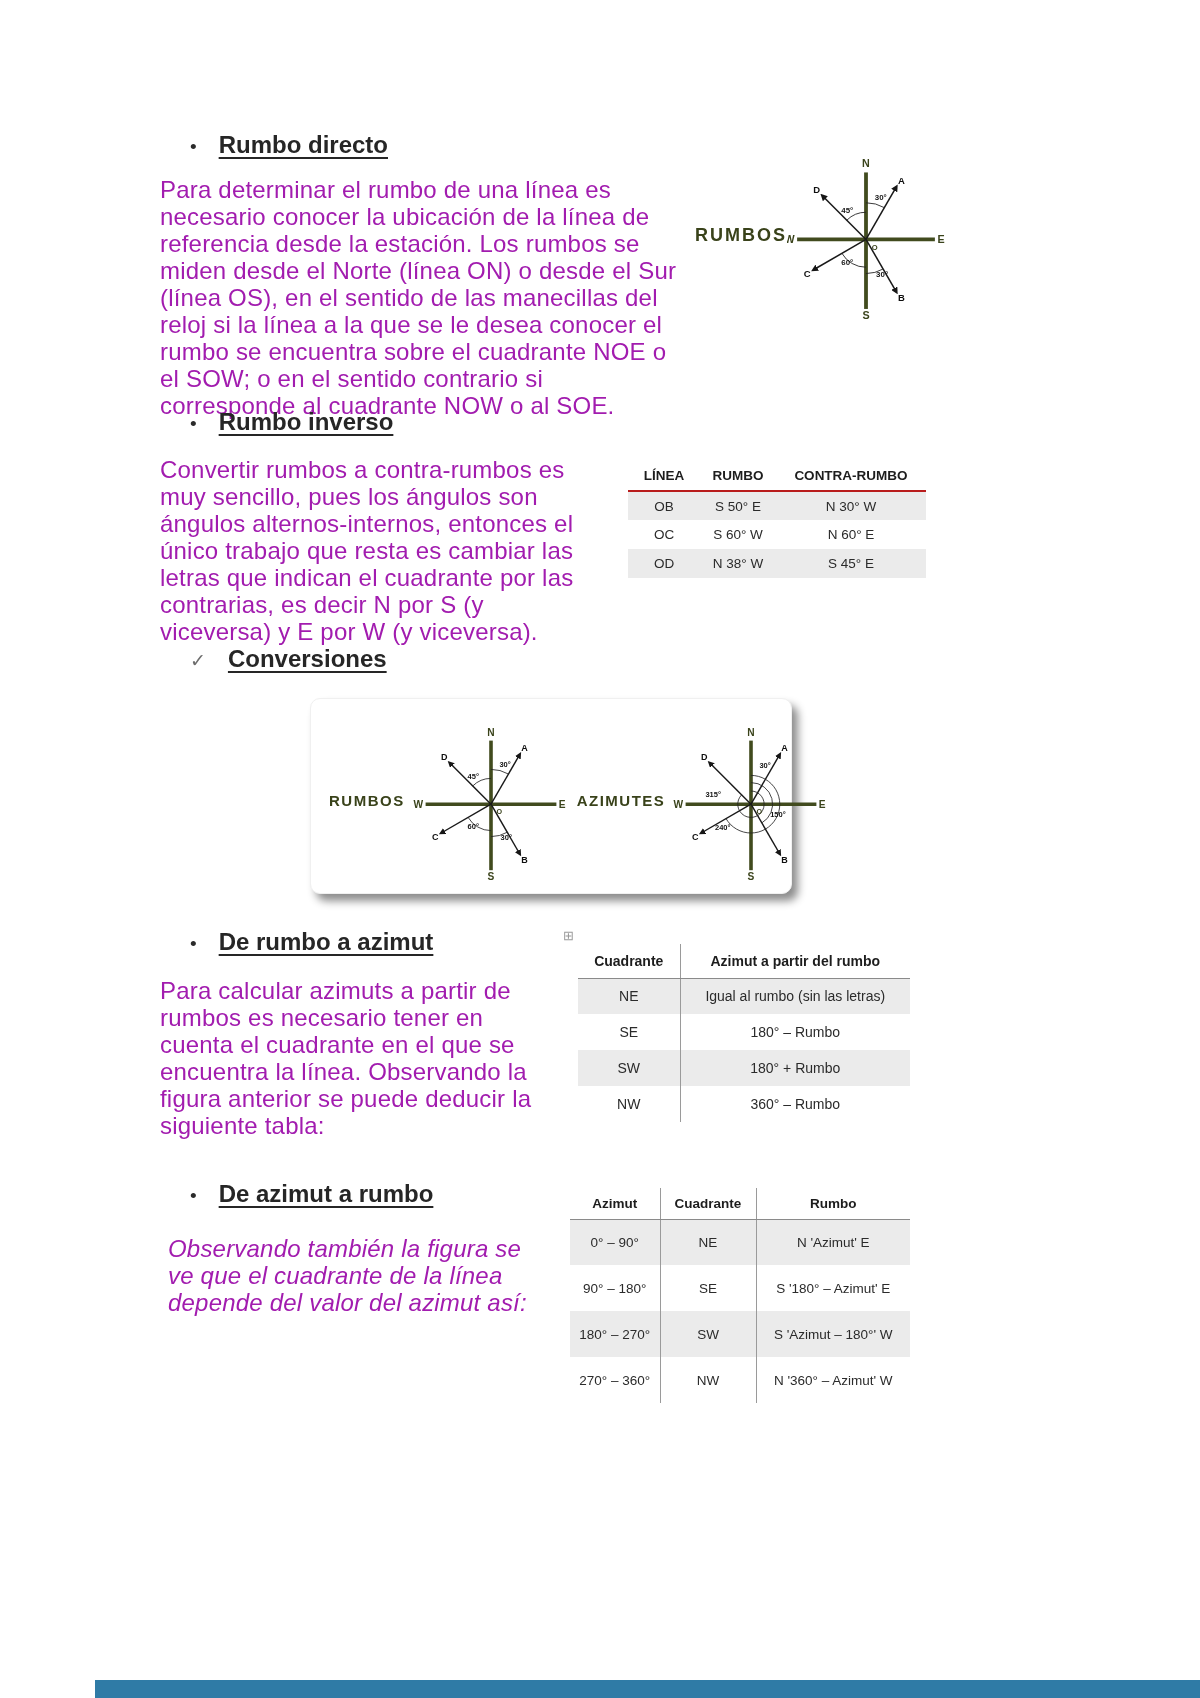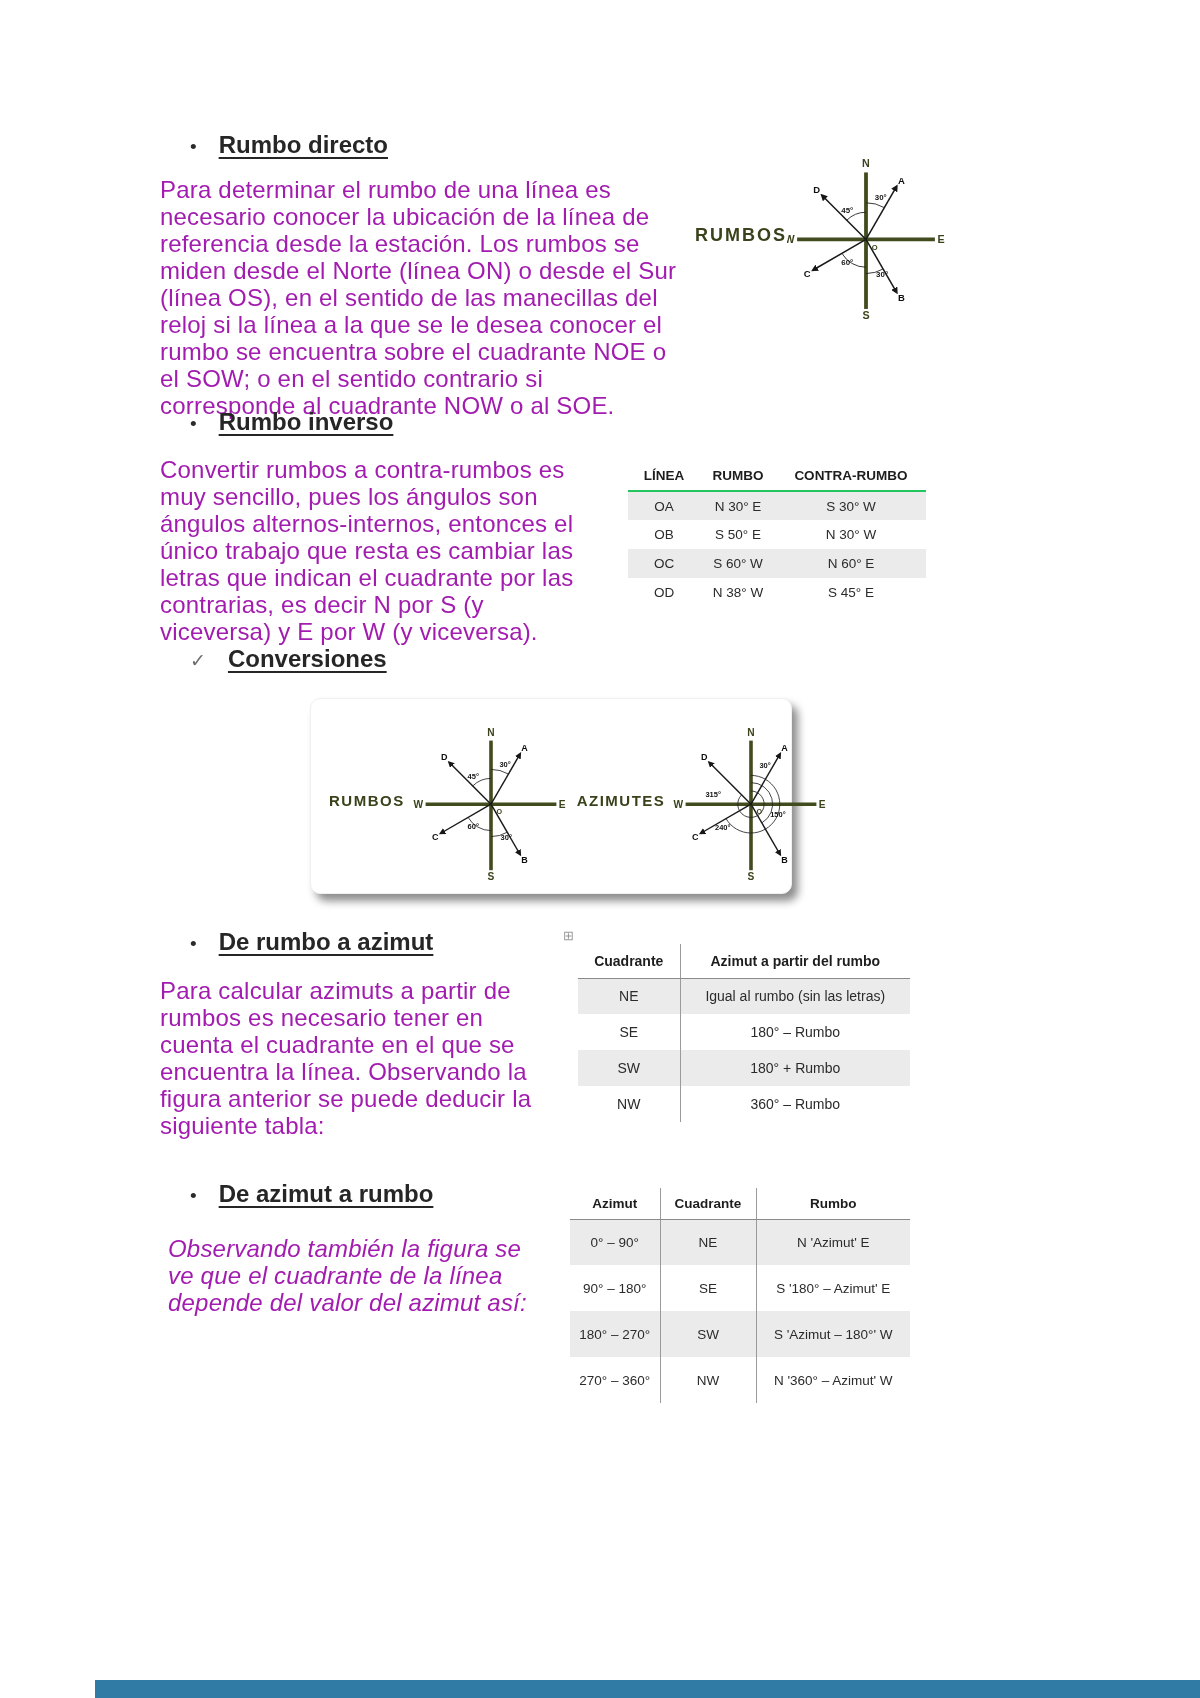--- a/index.html
+++ b/index.html
@@ -37,21 +37,21 @@
     display:flex; justify-content:space-between; padding:8px 26px 0 18px;
   }
   .fig-box .compass-fig { position:static; }
   
   table.tbl { position:absolute; border-collapse:collapse; table-layout:fixed; color:#2b2b2b; }
   table.tbl th { font-weight:bold; color:#1d1d1d; text-align:center; vertical-align:middle; }
   table.tbl td { text-align:center; vertical-align:middle; }
   table.tbl tbody tr:nth-child(odd) { background:#ebebeb; }
 
   .tbl-contra { left:628px; top:460px; width:298px; font-size:13.5px; }
-  .tbl-contra th { height:31px; border-bottom:2px solid #22c55e; }
+  .tbl-contra th { height:31px; border-bottom:2px solid #b91c1c; }
   .tbl-contra td { height:29px; }
 
   .tbl-raz { left:578px; top:944px; width:332px; font-size:14px; }
   .tbl-raz th { height:34px; border-bottom:1px solid #8a8a8a; }
   .tbl-raz td { height:36px; }
   .tbl-raz th:not(:last-child), .tbl-raz td:not(:last-child) { border-right:1px solid #9a9a9a; }
 
   .tbl-azr { left:570px; top:1188px; width:340px; font-size:13.5px; }
   .tbl-azr th { height:31px; border-bottom:1px solid #8a8a8a; }
   .tbl-azr td { height:46px; }
@@ -121,25 +121,20 @@
         <col style="width:150px">
       </colgroup>
     <thead>
       <tr>
         <th>LÍNEA</th>
         <th>RUMBO</th>
         <th>CONTRA-RUMBO</th>
       </tr>
     </thead>
     <tbody>
-      <tr>
-        <td>OA</td>
-        <td>N 30° E</td>
-        <td>S 30° W</td>
-      </tr>
       <tr>
         <td>OB</td>
         <td>S 50° E</td>
         <td>N 30° W</td>
       </tr>
       <tr>
         <td>OC</td>
         <td>S 60° W</td>
         <td>N 60° E</td>
       </tr>

